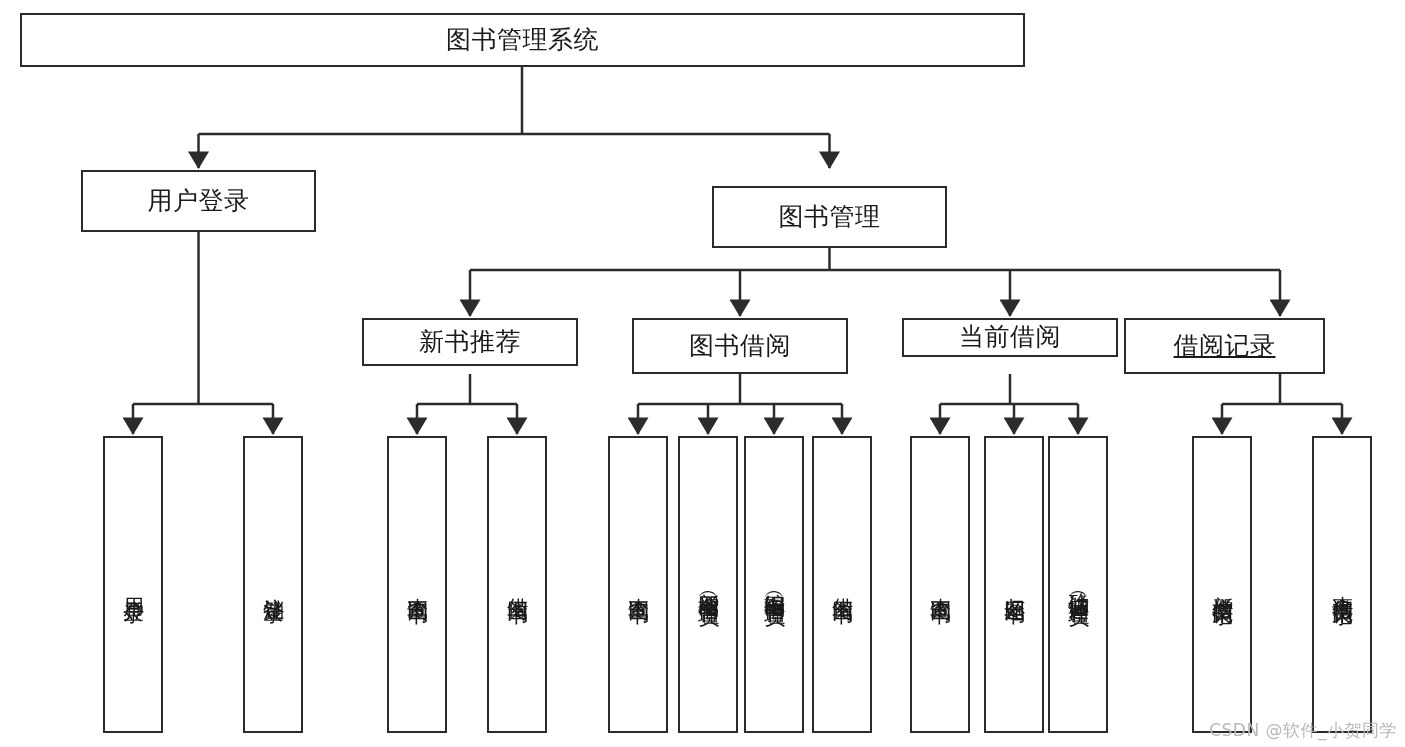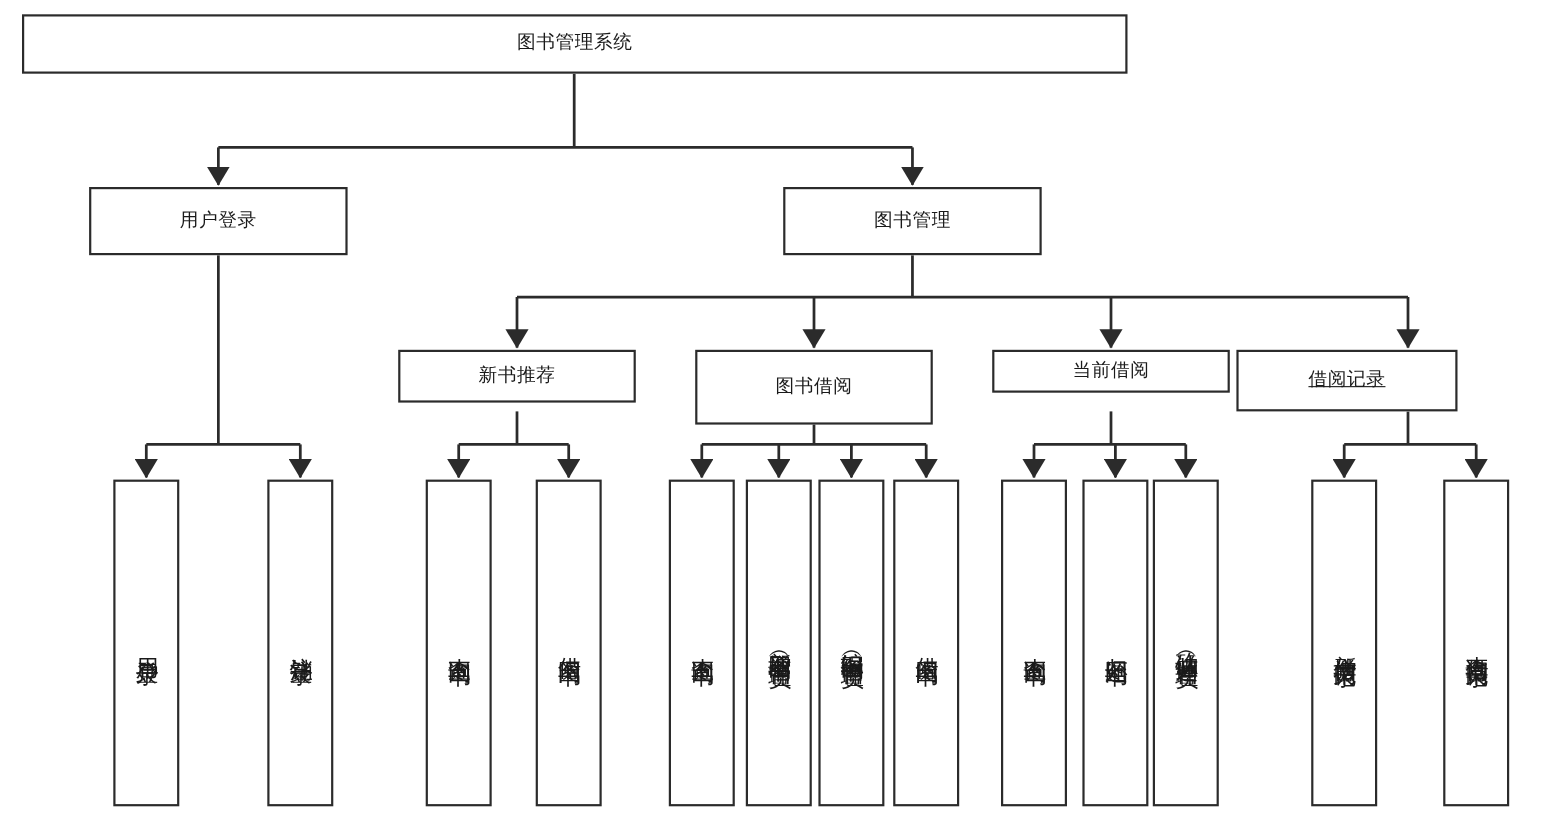--- a/index.html
+++ b/index.html
@@ -31,21 +31,21 @@
     position: absolute;
     box-sizing: border-box;
     background: #ffffff;
     border: 2.5px solid #2b2b2b;
     display: flex;
     align-items: center;
     justify-content: center;
     z-index: 2;
   }
   .node .label {
-    font-size: 17px;
+    font-size: 25px;
     line-height: 1.15;
     letter-spacing: 0.5px;
     color: #1a1a1a;
     white-space: nowrap;
     text-align: center;
   }
   .node.leaf {
     align-items: center;
     justify-content: center;
   }
@@ -117,27 +117,27 @@
       </g>
   </svg>
 
   <div id="nodes-layer">
       <div class="node" style="left: 20px; top: 13px; width: 1005px; height: 54px;">
         <span class="label">图书管理系统</span>
       </div>
       <div class="node" style="left: 81px; top: 170px; width: 235px; height: 62px;">
         <span class="label">用户登录</span>
       </div>
-      <div class="node" style="left: 712px; top: 170px; width: 235px; height: 62px;">
+      <div class="node" style="left: 712px; top: 186px; width: 235px; height: 62px;">
         <span class="label">图书管理</span>
       </div>
       <div class="node" style="left: 362px; top: 318px; width: 216px; height: 48px;">
         <span class="label">新书推荐</span>
       </div>
-      <div class="node" style="left: 632px; top: 318px; width: 216px; height: 68px;">
+      <div class="node" style="left: 632px; top: 318px; width: 216px; height: 56px; font-family: Liberation Serif, serif;">
         <span class="label">图书借阅</span>
       </div>
       <div class="node" style="left: 902px; top: 318px; width: 216px; height: 39px;">
         <span class="label">当前借阅</span>
       </div>
       <div class="node" style="left: 1124px; top: 318px; width: 201px; height: 56px; text-decoration: underline;">
         <span class="label">借阅记录</span>
       </div>
       <div class="node leaf" style="left: 103px; top: 436px; width: 60px; height: 297px;">
         <span class="label">用户登录</span>
@@ -173,13 +173,14 @@
         <span class="label">确认归还（管理员）</span>
       </div>
       <div class="node leaf" style="left: 1192px; top: 436px; width: 60px; height: 297px;">
         <span class="label">新增借阅记录</span>
       </div>
       <div class="node leaf" style="left: 1312px; top: 436px; width: 60px; height: 297px;">
         <span class="label">查询借阅记录</span>
       </div>
     </div>
 
+  <div id="watermark">CSDN @软件_小贺同学</div>
 </div>
 
 </body></html>

